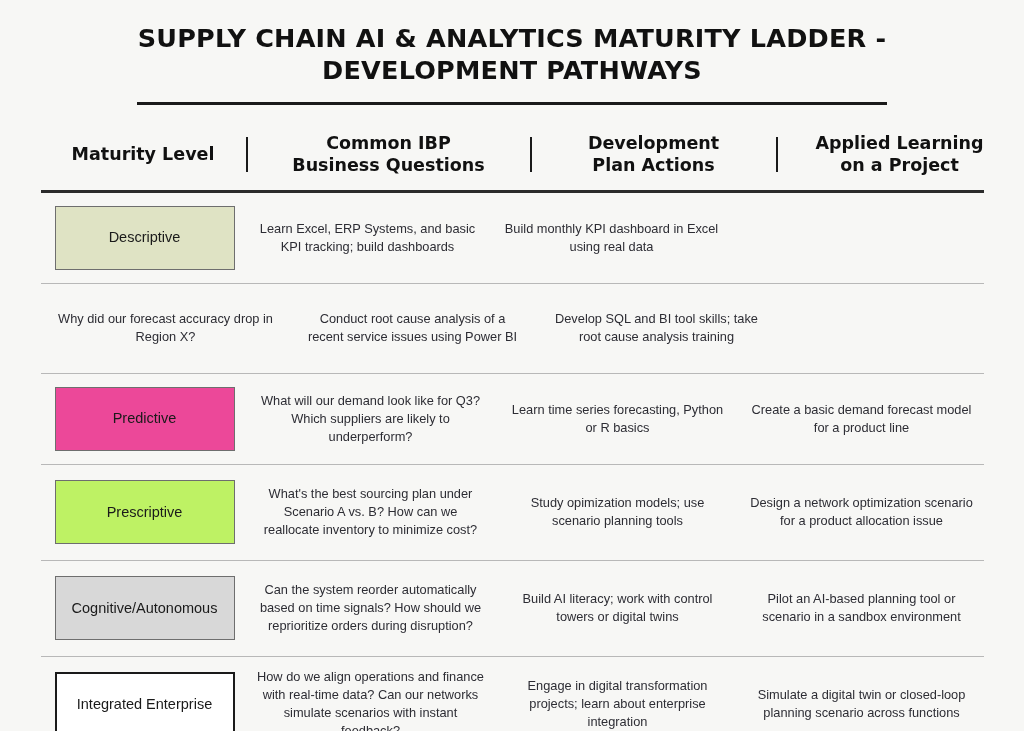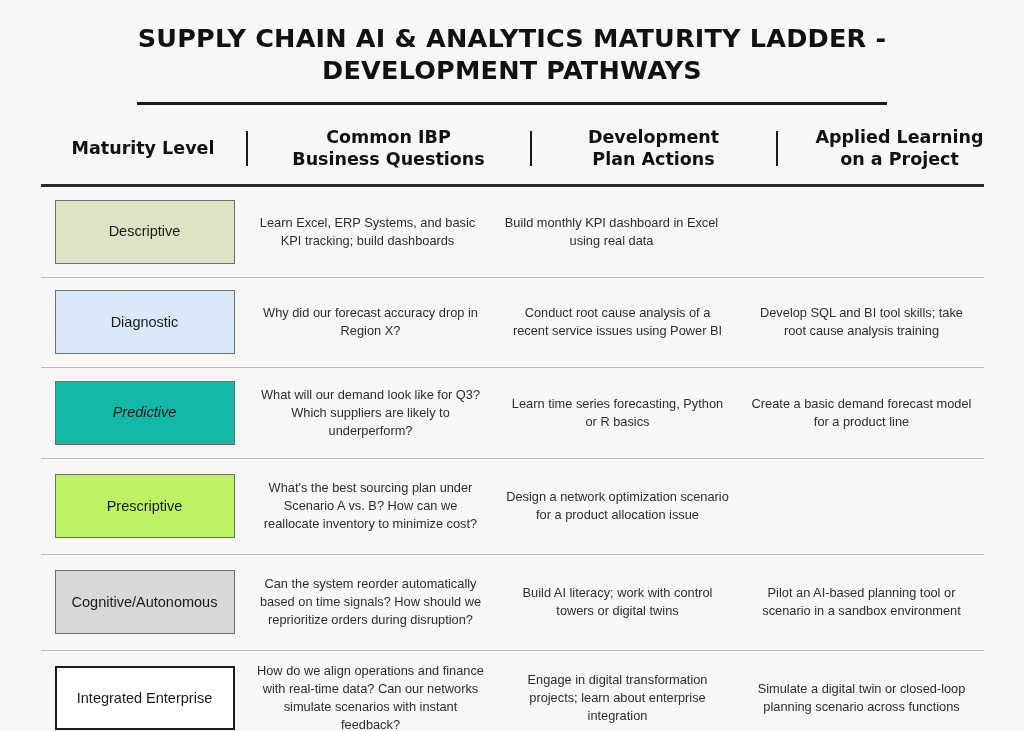--- a/index.html
+++ b/index.html
@@ -43,21 +43,21 @@
     height: 3px;
     background: #1a1a1a;
     margin: 16px auto 0 auto;
   }
 
   
   .header-row {
     position: relative;
     display: flex;
     width: 943px;
-    margin: 14px auto 0 auto;
+    margin: 20px auto 0 auto;
     align-items: center;
     height: 58px;
   }
   .header-cell {
     flex: 0 0 auto;
     text-align: center;
     font-family: "DejaVu Sans", sans-serif;
     font-weight: bold;
     font-size: 17.5px;
     line-height: 1.30;
@@ -181,42 +181,40 @@
 
     <div class="row row-h-a">
       <div class="cell-level">
         <div class="level-box" style="background: rgb(223, 227, 196);">Descriptive</div>
       </div>
       <div class="cell-text c-actions">Learn Excel, ERP Systems, and basic KPI tracking; build dashboards</div>
       <div class="cell-text c-applied">Build monthly KPI dashboard in Excel using real data</div>
     </div>
 
     <div class="row row-h-b">
-      <div class="cell-level">
-        <div class="level-box" style="background: rgb(217, 233, 250);">Diagnostic</div>
-      </div>
       <div class="cell-text c-quest">Why did our forecast accuracy drop in Region X?</div>
       <div class="cell-text c-applied">Conduct root cause analysis of a recent service issues using Power BI</div>
       <div class="cell-text c-actions">Develop SQL and BI tool skills; take root cause analysis training</div>
     </div>
 
     <div class="row row-h-c">
       <div class="cell-level">
-        <div class="level-box" style="background: #14b8a6; font-style: italic;">Predictive</div>
+        <div class="level-box" style="background: #ec4899;">Predictive</div>
       </div>
       <div class="cell-text c-quest">What will our demand look like for Q3? Which suppliers are likely to underperform?</div>
       <div class="cell-text c-actions">Learn time series forecasting, Python or R basics</div>
       <div class="cell-text c-applied">Create a basic demand forecast model for a product line</div>
     </div>
 
     <div class="row row-h-d">
       <div class="cell-level">
         <div class="level-box" style="background: #bef264;">Prescriptive</div>
       </div>
       <div class="cell-text c-quest">What's the best sourcing plan under Scenario A vs. B? How can we reallocate inventory to minimize cost?</div>
+      <div class="cell-text c-actions">Study opimization models; use scenario planning tools</div>
       <div class="cell-text c-applied">Design a network optimization scenario for a product allocation issue</div>
     </div>
 
     <div class="row row-h-e">
       <div class="cell-level">
         <div class="level-box" style="background: rgb(216, 216, 216);">Cognitive/Autonomous</div>
       </div>
       <div class="cell-text c-quest">Can the system reorder automatically based on time signals? How should we reprioritize orders during disruption?</div>
       <div class="cell-text c-actions">Build AI literacy; work with control towers or digital twins</div>
       <div class="cell-text c-applied">Pilot an AI-based planning tool or scenario in a sandbox environment</div>

